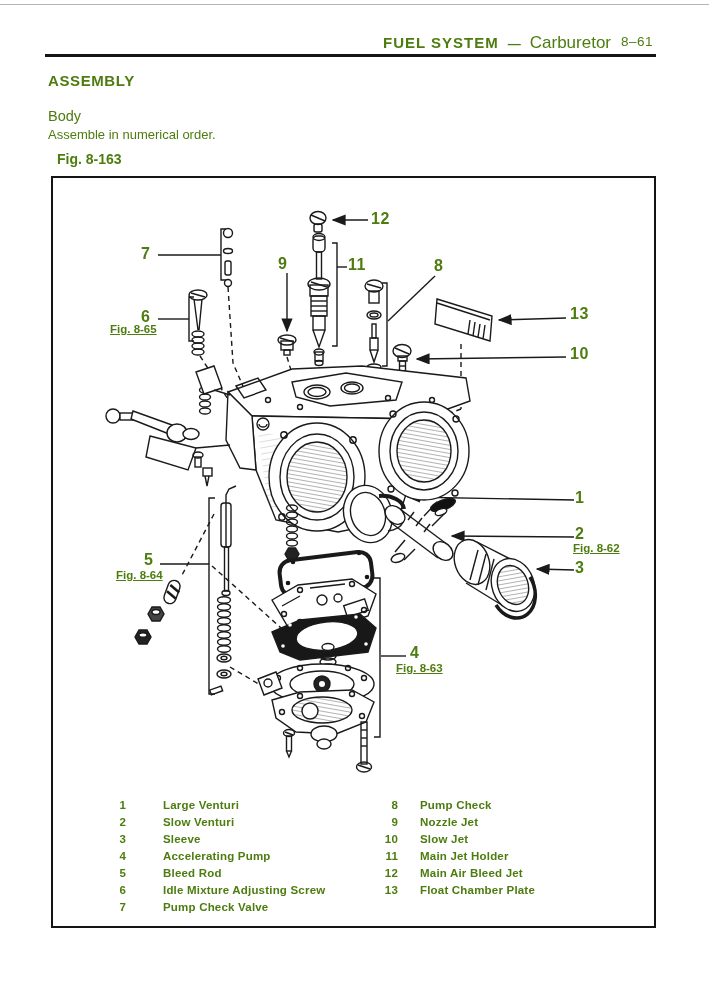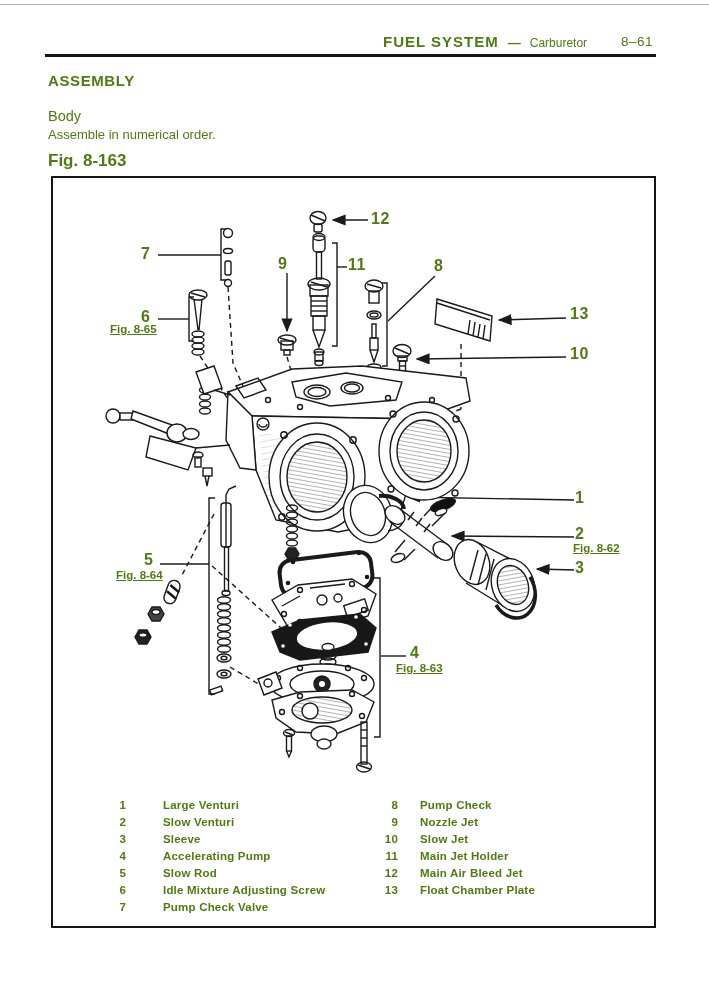--- a/index.html
+++ b/index.html
@@ -2,27 +2,27 @@
 <html><head>
 <meta charset="utf-8">
 <style>
   html,body{margin:0;padding:0;background:#e8e8e8;}
   .page{position:relative;width:709px;height:1004px;background:#ffffff;
         font-family:"Liberation Sans",sans-serif;color:#4d7c0f;overflow:hidden;margin:0 auto;}
   .topline{position:absolute;top:4px;left:0;width:709px;height:1px;background:#b5b5b5;}
   .hdr{position:absolute;top:33px;left:383px;display:flex;align-items:baseline;gap:9px;white-space:nowrap;}
   .hdr .sec{font-size:15px;font-weight:bold;letter-spacing:1px;}
   .hdr .sep{font-size:13px;font-weight:bold;}
-  .hdr .sub{font-size:12px;font-weight:500;text-align:right;}
+  .hdr .sub{font-size:17px;font-weight:500;text-align:right;}
   .pagenum{position:absolute;top:34px;left:621px;font-size:13.5px;font-weight:500;letter-spacing:.5px;}
   .rule{position:absolute;top:54px;left:45px;width:611px;height:3px;background:#141414;}
   .h-assembly{position:absolute;top:72px;left:48px;font-size:15px;font-weight:bold;letter-spacing:.6px;}
   .h-body{position:absolute;top:108px;left:48px;font-size:14.5px;font-weight:500;}
   .instruction{position:absolute;top:127px;left:48px;font-size:13px;font-weight:500;}
-  .figlabel{position:absolute;top:151px;left:48px;font-size:17px;font-weight:bold;}
+  .figlabel{position:absolute;top:151px;left:57px;font-size:14px;font-weight:bold;}
   .figbox{position:absolute;top:176px;left:51px;width:601px;height:748px;border:2px solid #141414;}
   .art{position:absolute;top:0;left:0;width:709px;height:1004px;pointer-events:none;}
   .callout{position:absolute;font-size:16px;font-weight:bold;letter-spacing:.5px;line-height:1;}
   .figref{position:absolute;font-size:11.5px;font-weight:bold;line-height:1;text-decoration:underline;}
   .plist{position:absolute;font-size:11.5px;font-weight:600;letter-spacing:.2px;}
   .prow{display:flex;height:17px;align-items:flex-start;line-height:13px;}
   .plist.lcol .pnum{width:18px;text-align:right;}
   .plist.lcol .pname{margin-left:29px;white-space:nowrap;padding-left:8px;}
   .plist.rcol .pnum{width:22px;text-align:right;}
   .plist.rcol .pname{margin-left:22px;white-space:nowrap;}
@@ -399,21 +399,21 @@
     <div class="prow">
         <span class="pnum">3</span>
         <span class="pname">Sleeve</span>
       </div>
     <div class="prow">
         <span class="pnum">4</span>
         <span class="pname">Accelerating Pump</span>
       </div>
     <div class="prow">
         <span class="pnum">5</span>
-        <span class="pname">Slow Rod</span>
+        <span class="pname">Bleed Rod</span>
       </div>
     <div class="prow">
         <span class="pnum">6</span>
         <span class="pname">Idle Mixture Adjusting Screw</span>
       </div>
     <div class="prow">
         <span class="pnum">7</span>
         <span class="pname">Pump Check Valve</span>
       </div>
   </div>

